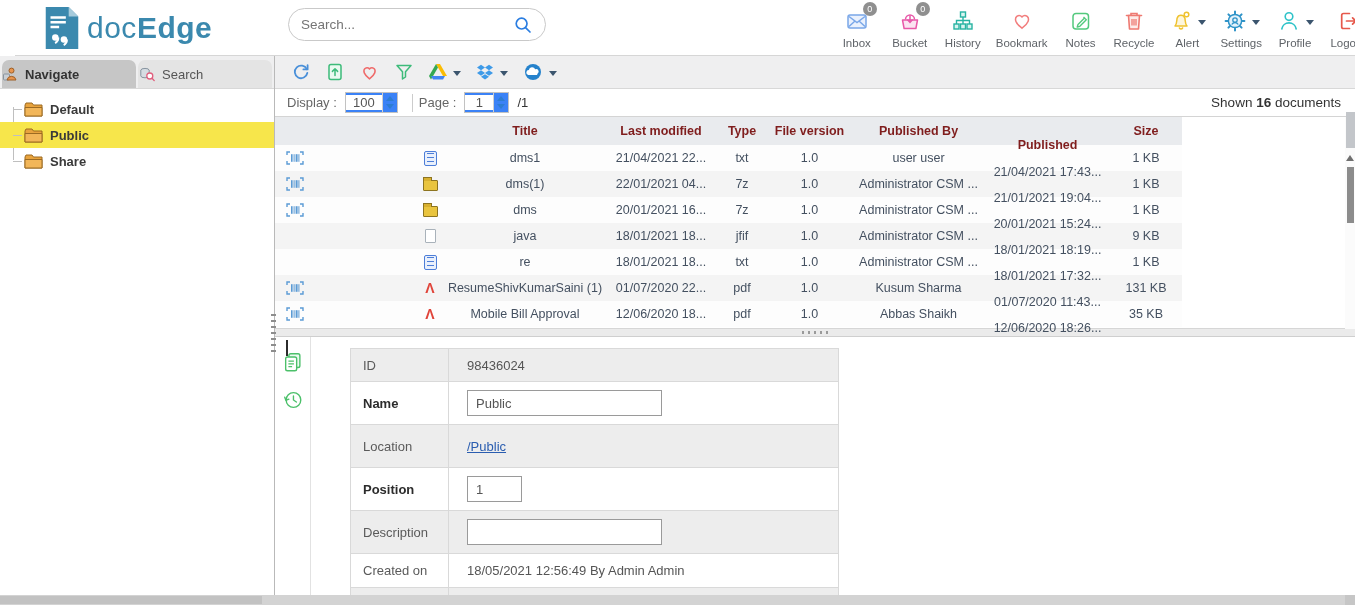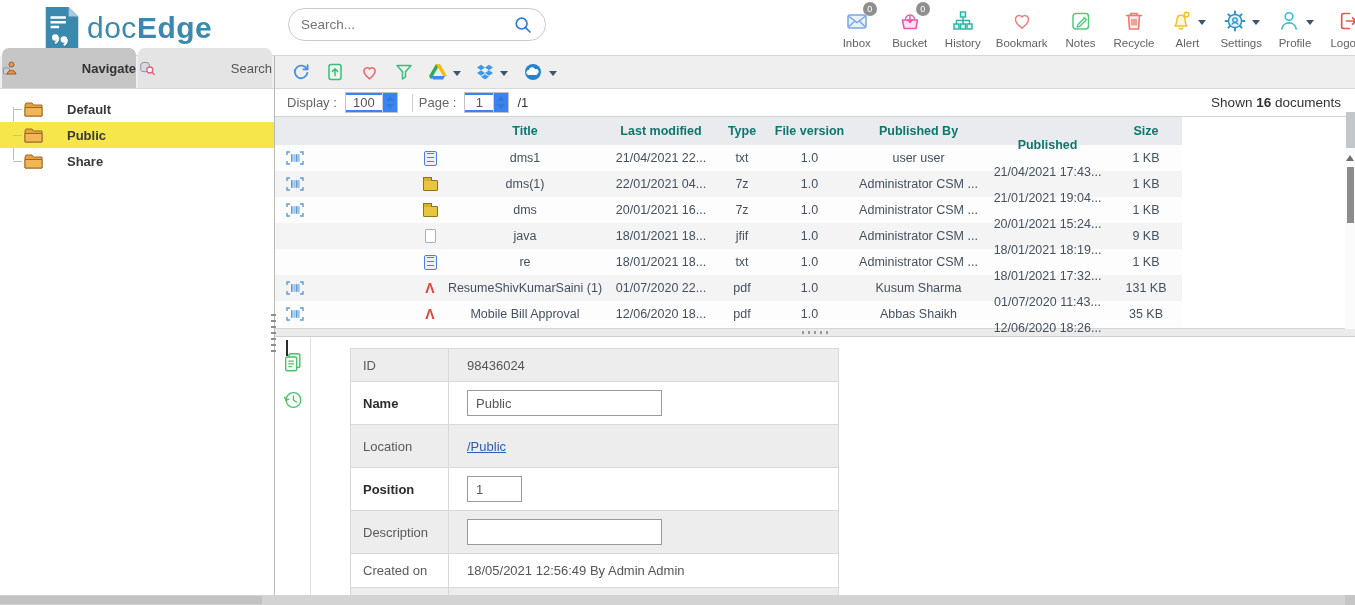--- a/index.html
+++ b/index.html
@@ -27,27 +27,27 @@
   .caret { width:0; height:0; border-left:4px solid transparent; border-right:4px solid transparent;
            border-top:5px solid #3b556e; margin-left:5px; margin-top:2px; }
 
   
   .bodyrow { position:absolute; left:0; top:56px; width:1355px; height:539px; display:flex; }
 
   
   .sidebar { width:275px; height:100%; border-right:1px solid #b9b9b9; background:#fff; position:relative; }
   .tabs { height:33px; background:#efeff0; border-bottom:1px solid #d8d8d8; display:flex;
           align-items:flex-end; padding:0 2px; gap:2px; }
-  .tab { flex:1; height:40px; display:flex; align-items:center; justify-content:space-between; gap:7px;
+  .tab { flex:1; height:28px; display:flex; align-items:center; justify-content:flex-start; gap:7px;
          font-size:13px; border-radius:7px 7px 0 0; cursor:pointer; }
   .tab.active { background:#c6c6c6; color:#333; font-weight:700; }
   .tab.inactive { background:#e4e4e4; color:#555; }
   .tree { position:relative; padding-top:7px; }
   .tree .vline { position:absolute; left:13px; top:18px; width:1px; height:53px; background:#bfbfbf; }
-  .node { position:relative; height:26px; display:flex; align-items:center; gap:24px;
+  .node { position:relative; height:26px; display:flex; align-items:center; gap:7px;
           padding-left:24px; cursor:pointer; }
   .node .stub { position:absolute; left:13px; top:13px; width:9px; height:1px; background:#bfbfbf; }
   .node .nlabel { font-size:13px; font-weight:700; color:#3a3a3a; }
   .node.selected { background:#f7e64b; }
 
   
   .side-grip { position:absolute; left:271px; top:258px; width:5px; height:38px;
                background:repeating-linear-gradient(0deg,#8d8d8d 0 2px,transparent 2px 6px); }
 
   
@@ -70,21 +70,21 @@
   .spin .dn { border-top:5px solid #2d7dd2; }
   .vsep { width:1px; height:18px; background:#ccc; margin:0 6px; }
   .ptotal { color:#333; }
   .shown { margin-left:auto; padding-right:14px; color:#333; font-size:13.5px; }
   .shown b { font-weight:700; }
 
   
   .gridwrap { height:211px; position:relative; }
   .grid { width:907px; }
   .ghead { display:flex; height:28px; background:#e9ebee; align-items:center; }
-  .ghead .cell { font-size:12.5px; font-weight:700; color:#0f766e; }
+  .ghead .cell { font-size:12.5px; font-weight:700; color:#7f1d1d; }
   .trow { display:flex; height:26px; align-items:center; background:#fdfdfd; cursor:pointer; }
   .trow.alt { background:#f4f4f4; }
   .cell { display:flex; align-items:center; justify-content:center; text-align:center; overflow:hidden;
           white-space:nowrap; font-size:12.5px; color:#44506０; }
   .cell { color:#445060; }
   .w-bar{width:40px;} .w-sp{width:100px;} .w-ic{width:30px;} .w-title{width:160px;}
   .w-mod{width:112px;} .w-type{width:50px;} .w-ver{width:85px;} .w-pub{width:133px;}
   .w-pdate{width:125px;margin-top:28px;} .w-size{width:72px;}
 
   

